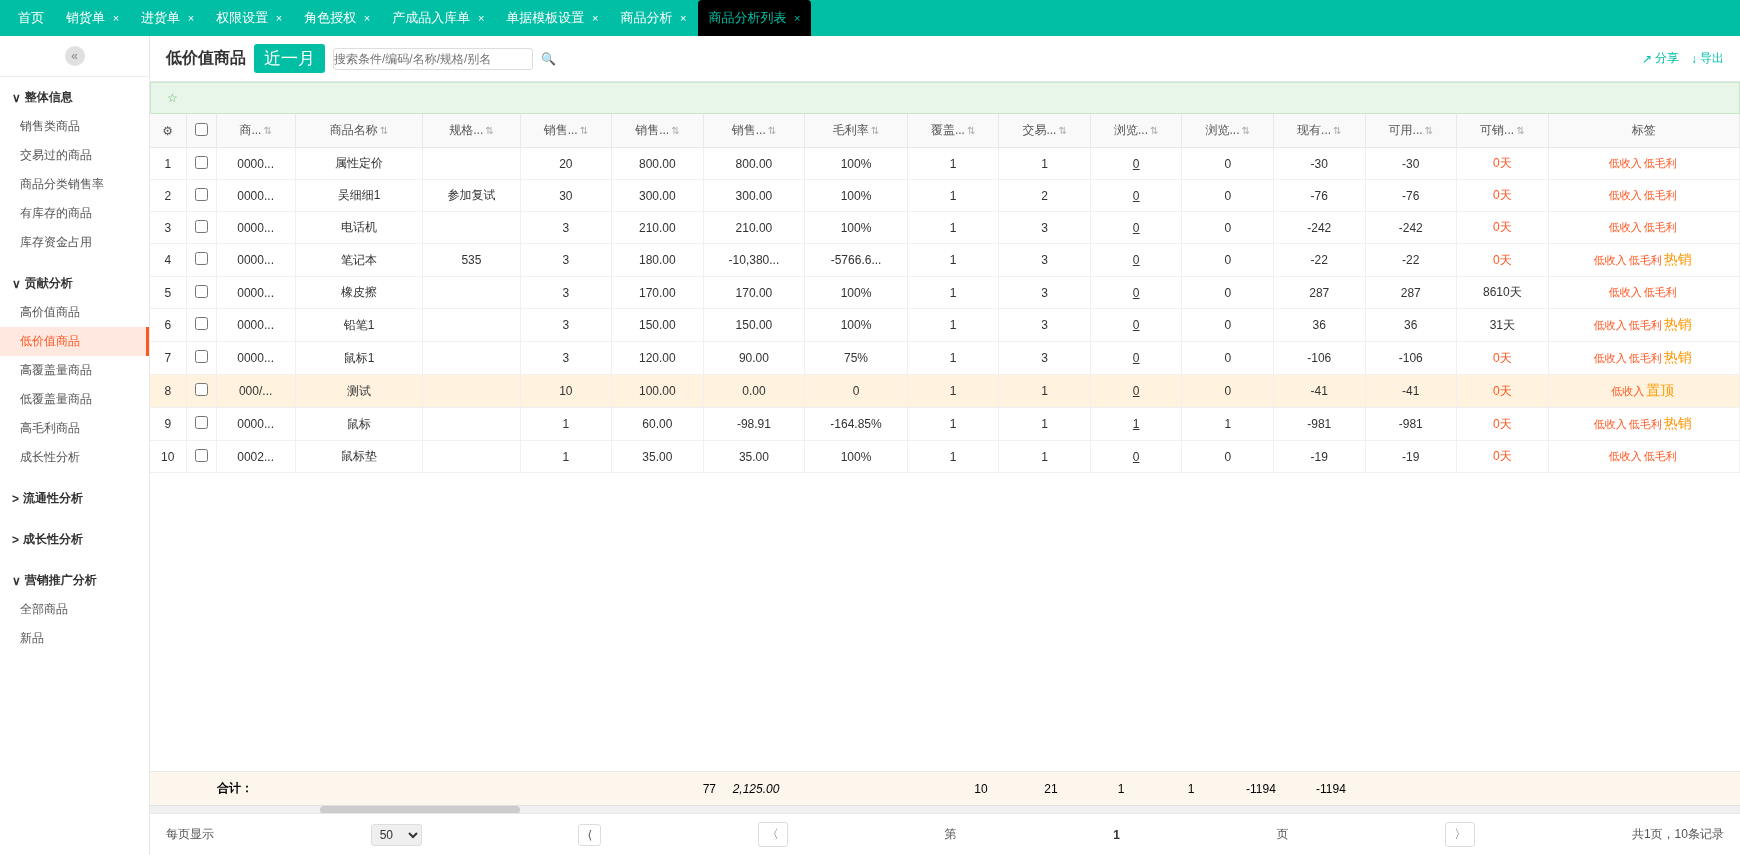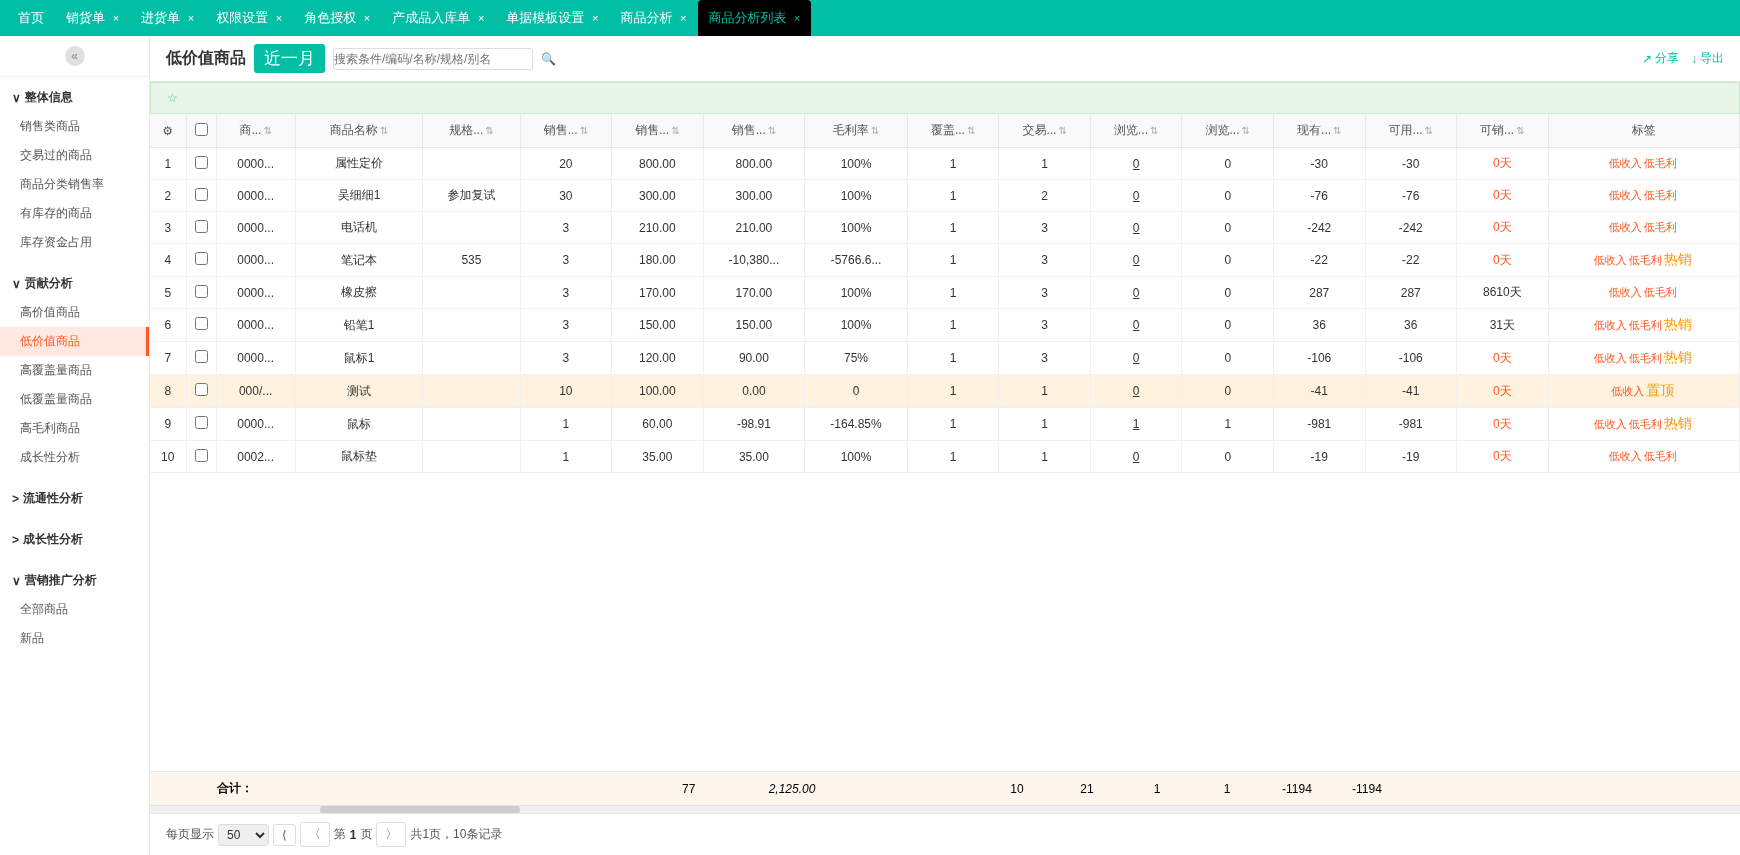--- a/index.html
+++ b/index.html
@@ -176,34 +176,33 @@
     .tag-orange { color: #ff9800; font-size: 14px; margin-right: 2px; }
     .underline { text-decoration: underline; cursor: pointer; }
 
     
     .table-footer {
       background: #fdf6ec;
       border-top: 1px solid #e8e8e8;
       padding: 8px 0;
       display: flex;
       align-items: center;
-      gap: 36px;
     }
     .footer-label {
       width: 170px;
       text-align: center;
       font-weight: bold;
       flex-shrink: 0;
     }
 
     
     .pagination-bar {
       display: flex;
       align-items: center;
-      justify-content: flex-start;
+      justify-content: space-between;
       padding: 8px 16px;
       background: #fff;
       border-top: 1px solid #e8e8e8;
       gap: 4px;
       color: #555;
     }
     .page-size-select {
       border: 1px solid #ddd;
       padding: 2px 4px;
       border-radius: 3px;
@@ -589,21 +588,21 @@
     </div>
 
     <div class="table-footer">
       <div class="footer-label">合计：</div>
       <div style="display:flex; flex:1; gap:0; align-items:center;">
         <div style="width:36px;"></div>
         <div style="width:30px;"></div>
         <div style="width:70px;"></div>
         <div style="width:120px;"></div>
         <div style="width:70px;"></div>
-        <div style="width:70px; text-align:left;">77</div>
+        <div style="width:70px; text-align:right;">77</div>
         <div style="width:80px; text-align:center;font-style:italic;">2,125.00</div>
         <div style="width:80px;"></div>
         <div style="width:70px;"></div>
         <div style="width:70px; text-align:center;">10</div>
         <div style="width:70px; text-align:center;">21</div>
         <div style="width:70px; text-align:center;">1</div>
         <div style="width:70px; text-align:center;">1</div>
         <div style="width:70px; text-align:center;">-1194</div>
         <div style="width:70px; text-align:center;">-1194</div>
       </div>

